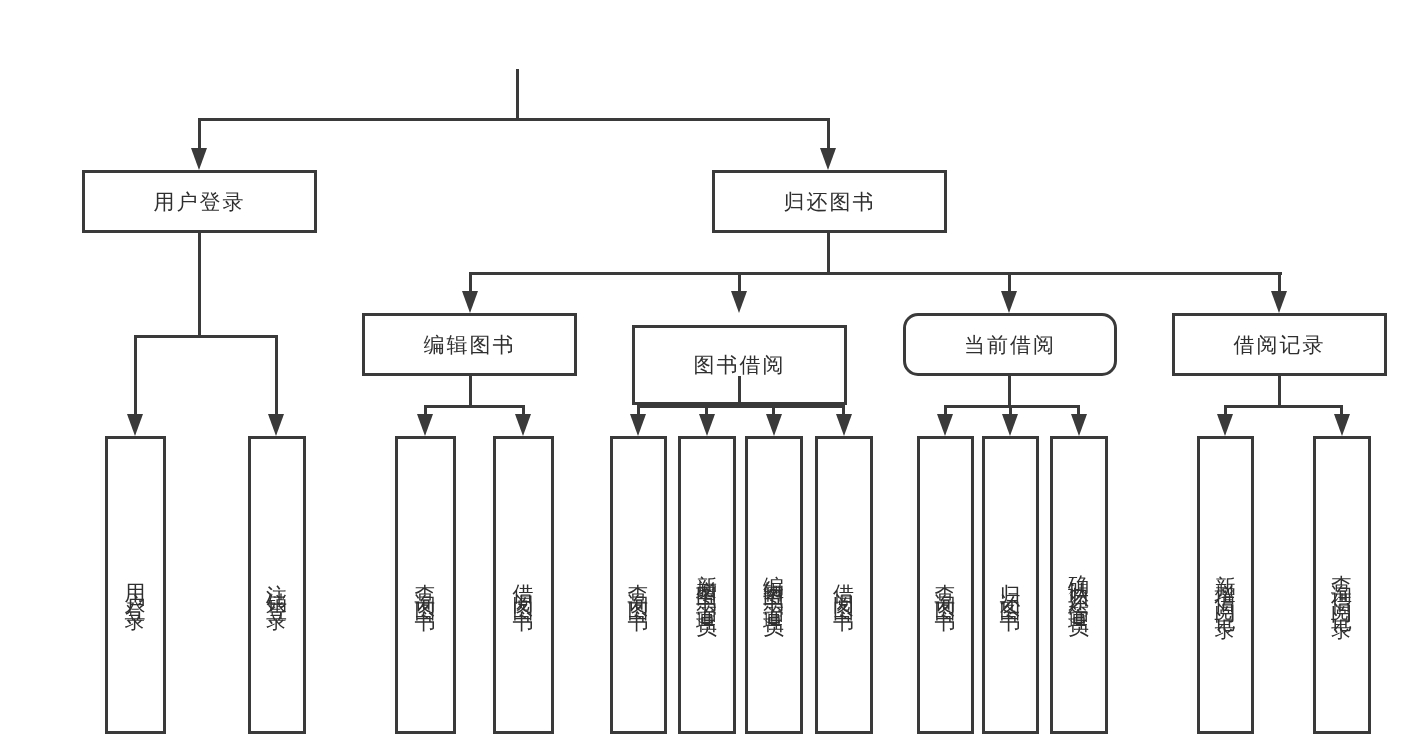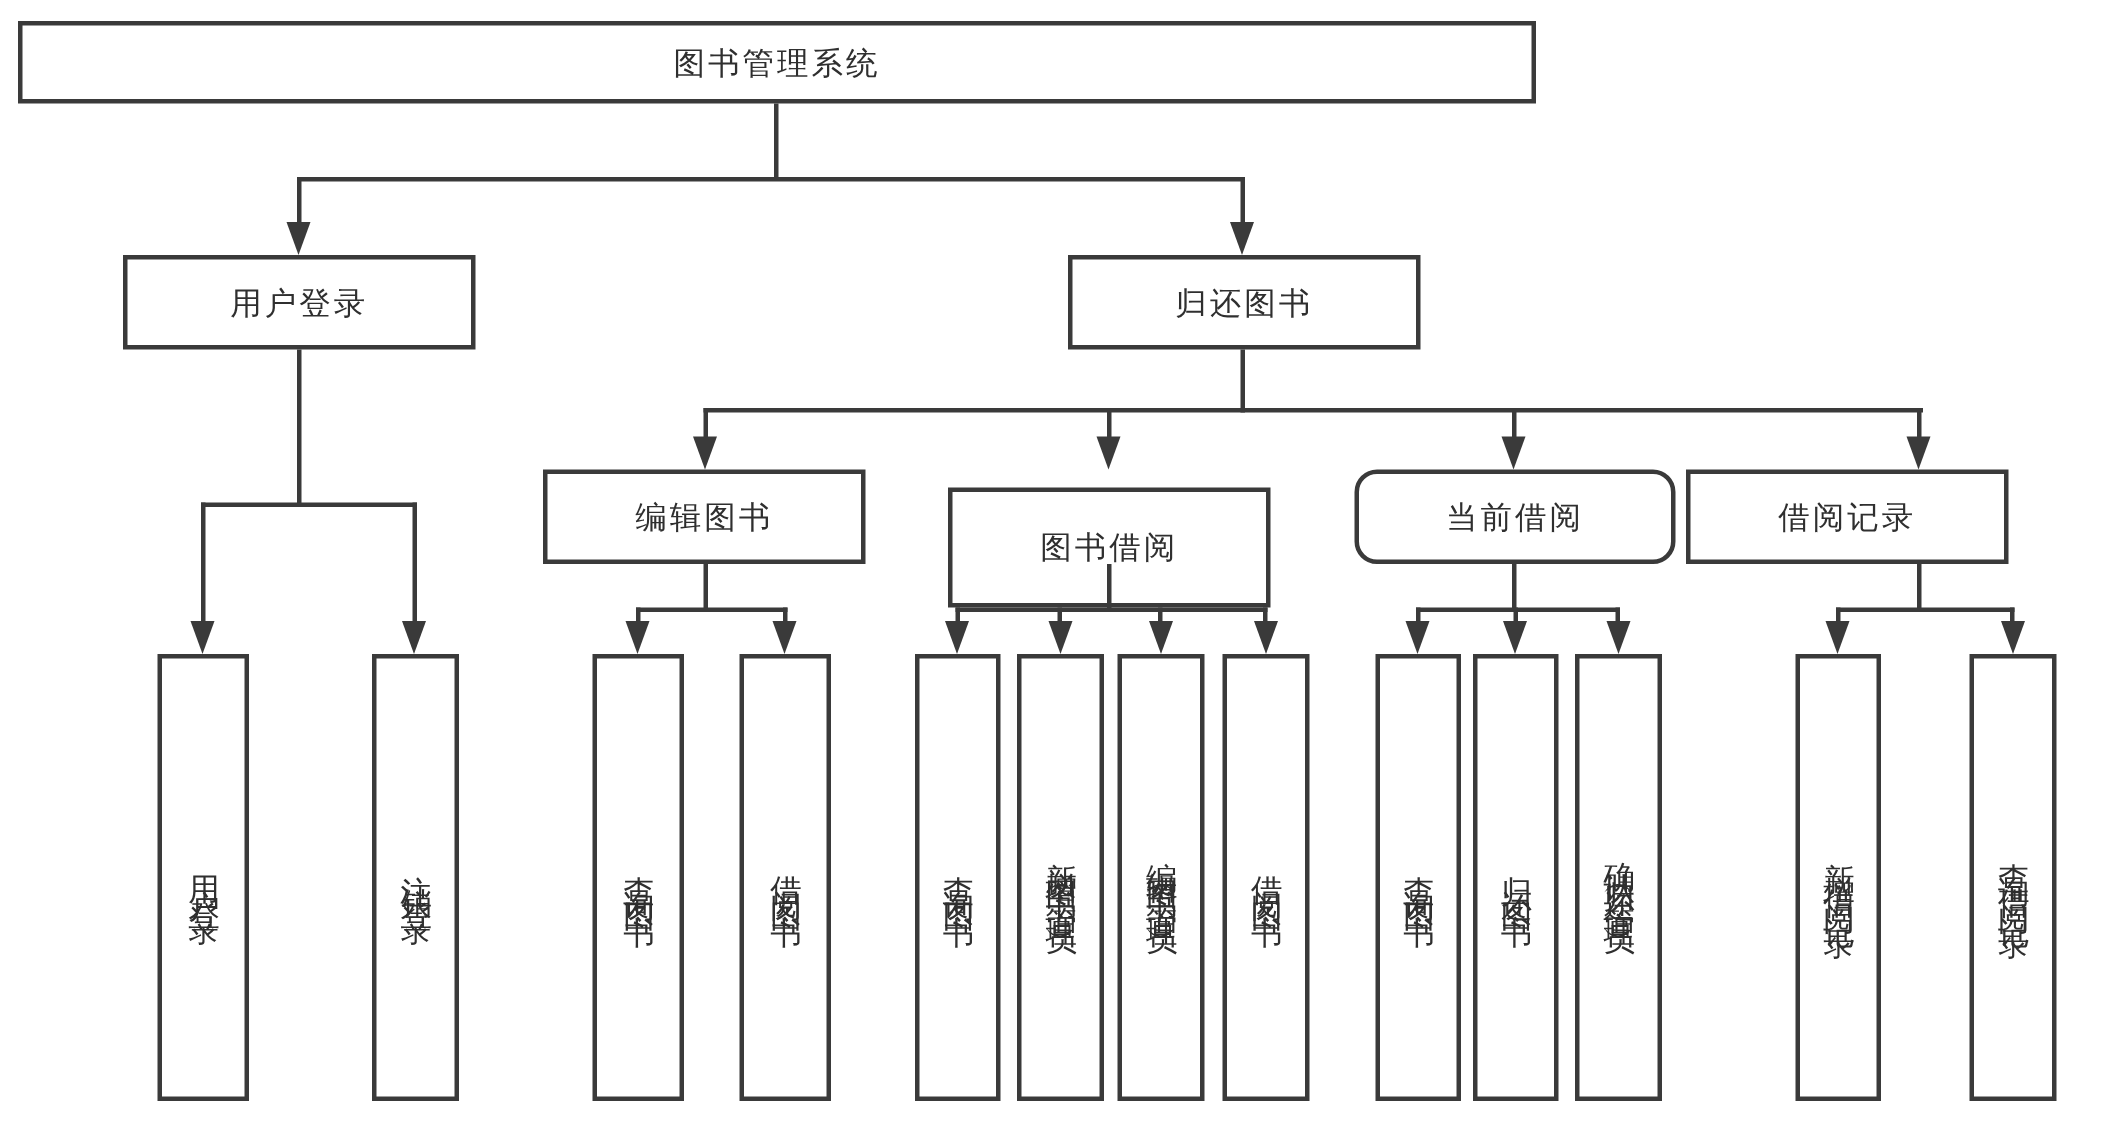--- a/index.html
+++ b/index.html
@@ -52,23 +52,20 @@
     color:#b3b7bd;
     text-shadow:0 0 2px #ffffff;
     white-space:nowrap;
   }
 </style>
 </head>
 <body>
 
 <div id="canvas">
 
-  <div class="box" style="left:12px;top:14px;width:1012px;height:55px;">
-    <span class="hlabel">图书管理系统</span>
-  </div>
 
   <div class="box" style="left:82px;top:170px;width:235px;height:63px;">
     <span class="hlabel">用户登录</span>
   </div>
 
   <div class="box" style="left:712px;top:170px;width:235px;height:63px;">
     <span class="hlabel">归还图书</span>
   </div>
 
   <div class="box" style="left:362px;top:313px;width:215px;height:63px;">
@@ -76,21 +73,21 @@
   </div>
 
   <div class="box" style="left:632px;top:325px;width:215px;height:80px;">
     <span class="hlabel">图书借阅</span>
   </div>
 
   <div class="box" style="left:903px;top:313px;width:214px;height:63px;border-radius:15px;">
     <span class="hlabel">当前借阅</span>
   </div>
 
-  <div class="box" style="left:1124px;top:313px;width:215px;height:63px;">
+  <div class="box" style="left:1172px;top:313px;width:215px;height:63px;">
     <span class="hlabel">借阅记录</span>
   </div>
 
   <div class="box" style="left:105px;top:436px;width:61px;height:298px;">
     <span class="vtext">用户登录</span>
   </div>
 
   <div class="box" style="left:248px;top:436px;width:58px;height:298px;">
     <span class="vtext">注销登录</span>
   </div>

